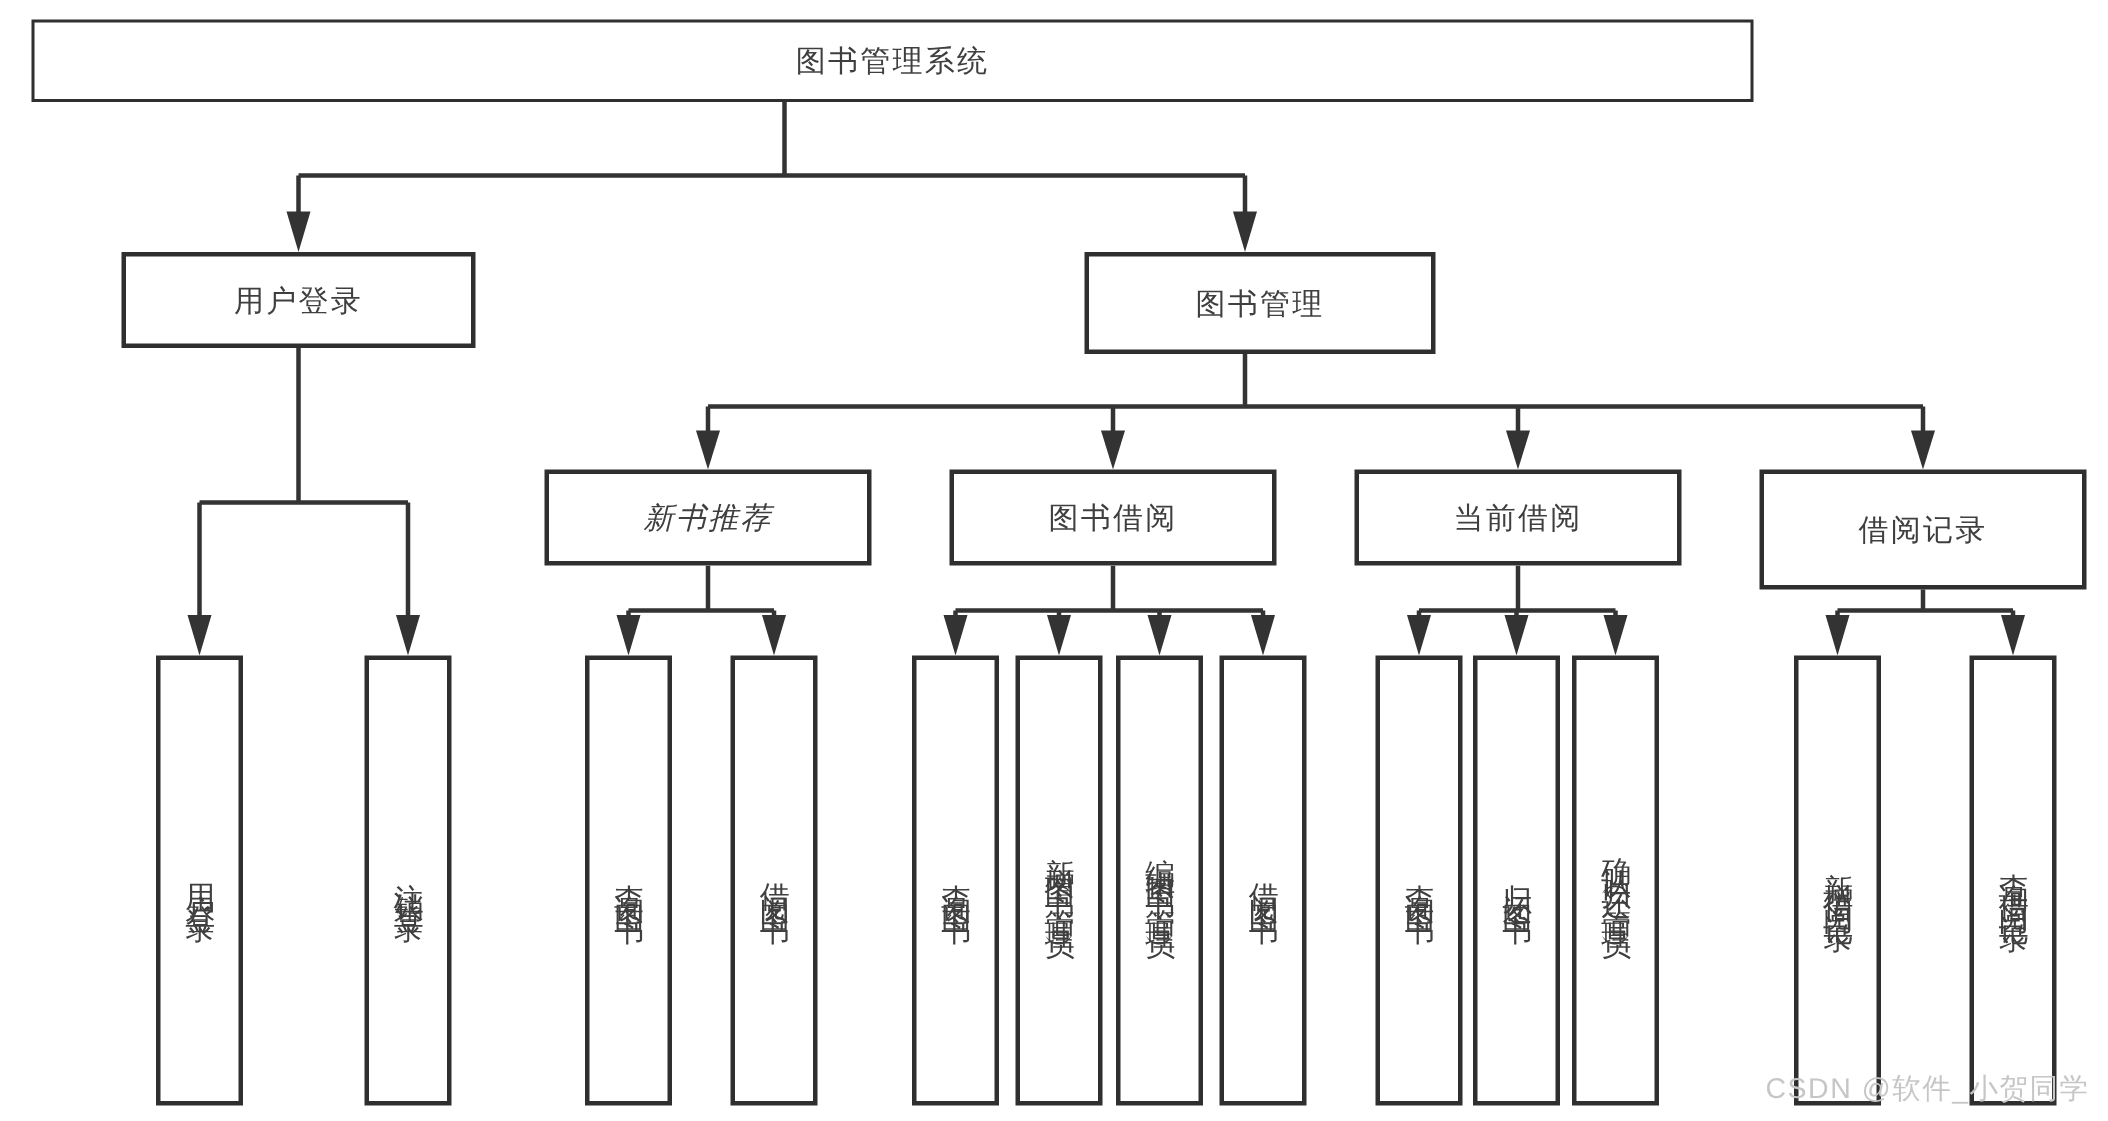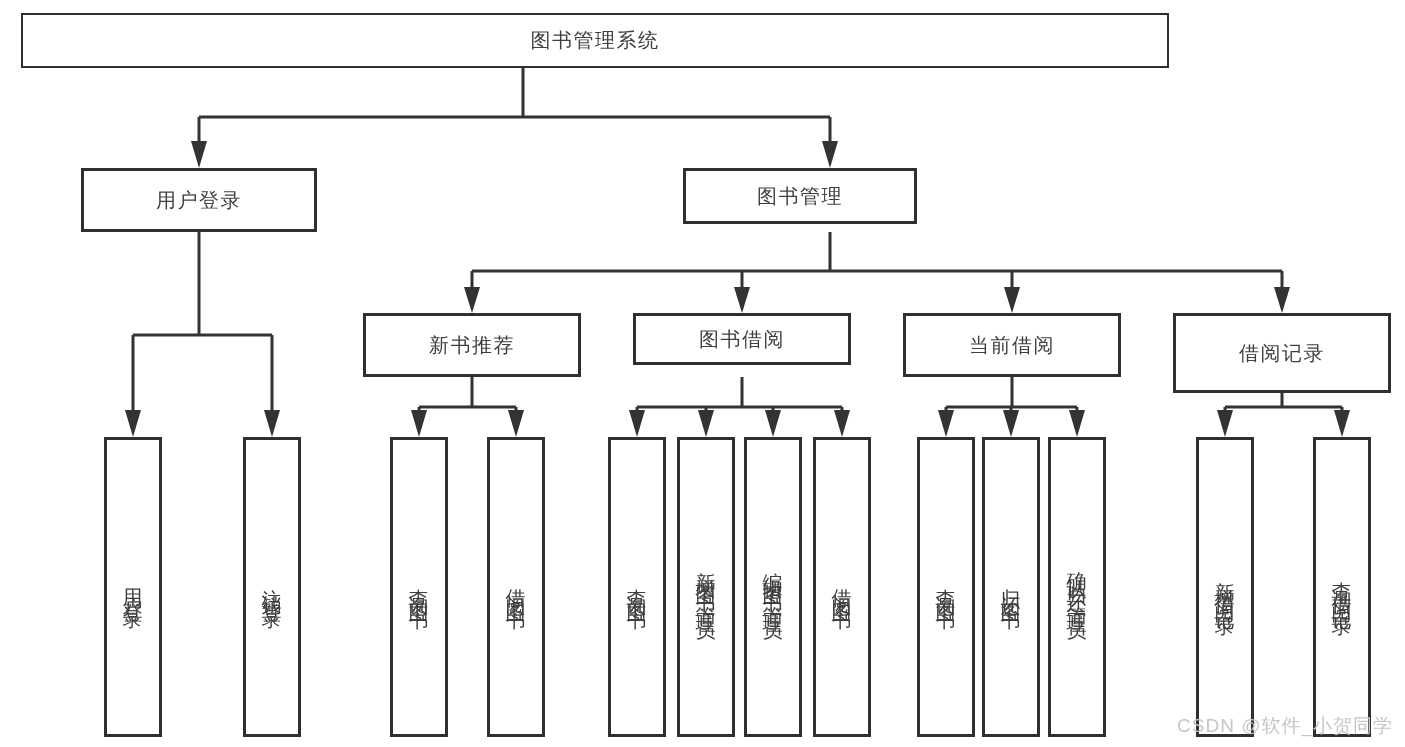--- a/index.html
+++ b/index.html
@@ -105,28 +105,28 @@
     </g>
   </svg>
 
   <div class="hbox" style="left:21px;top:13px;width:1148px;height:55px;border-width:2.5px;">
     <span>图书管理系统</span>
   </div>
 
   <div class="hbox" style="left:81px;top:168px;width:236px;height:64px;">
     <span>用户登录</span>
   </div>
-  <div class="hbox" style="left:683px;top:168px;width:234px;height:56px;">
+  <div class="hbox" style="left:723px;top:168px;width:234px;height:68px;">
     <span>图书管理</span>
   </div>
 
-  <div class="hbox" style="left:363px;top:313px;width:218px;height:64px;">
+  <div class="hbox" style="left:363px;top:313px;width:218px;height:64px;font-style:italic;">
     <span>新书推荐</span>
   </div>
-  <div class="hbox" style="left:633px;top:313px;width:218px;height:52px;">
+  <div class="hbox" style="left:633px;top:313px;width:218px;height:64px;">
     <span>图书借阅</span>
   </div>
   <div class="hbox" style="left:903px;top:313px;width:218px;height:64px;">
     <span>当前借阅</span>
   </div>
   <div class="hbox" style="left:1173px;top:313px;width:218px;height:80px;">
     <span>借阅记录</span>
   </div>
 
   <div class="vbox" style="left:104px;">

